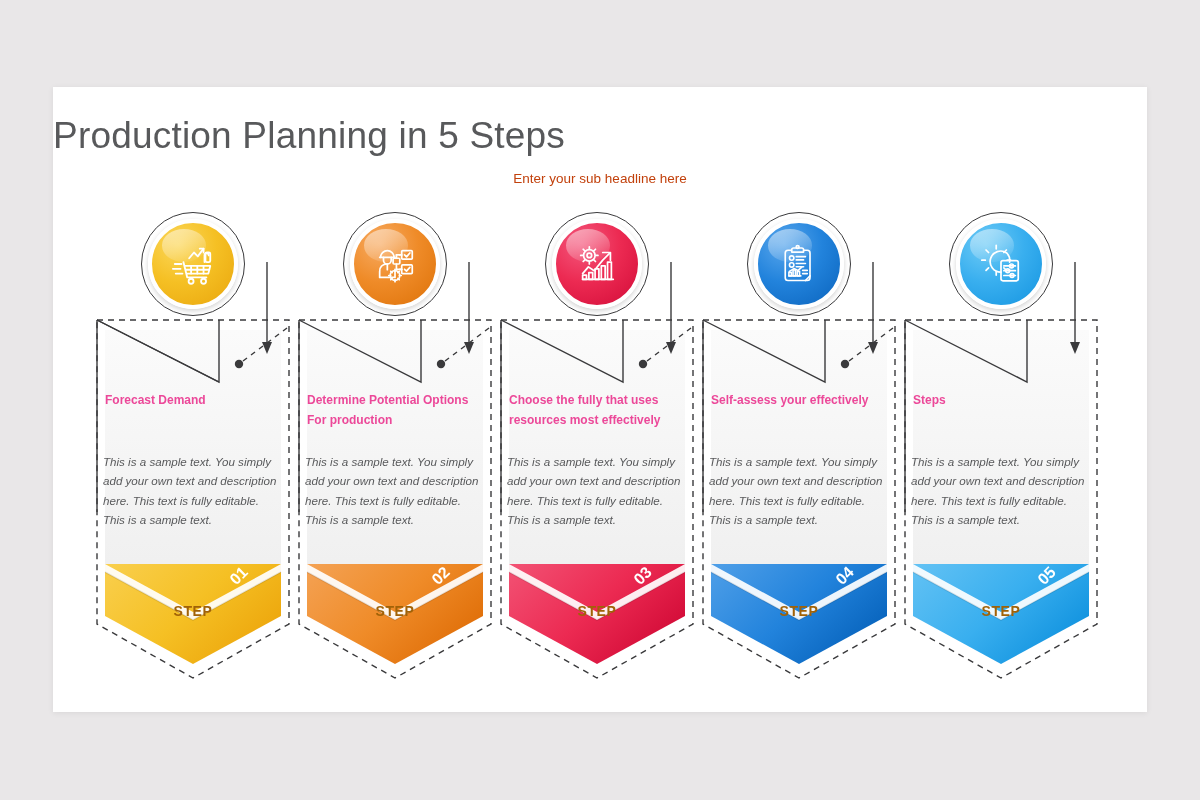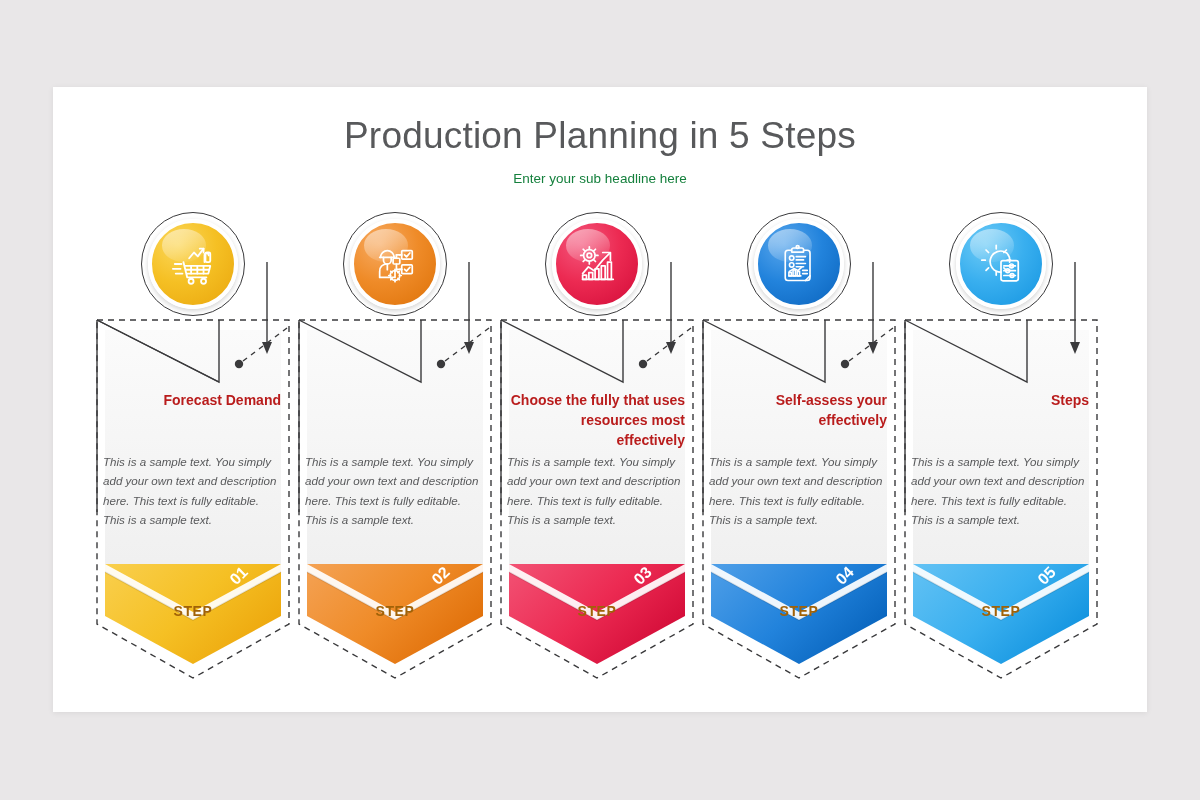--- a/index.html
+++ b/index.html
@@ -12,32 +12,32 @@
   #slide{
     position:absolute;
     left:53px;top:87px;
     width:1094px;height:625px;
     background:#ffffff;
     box-shadow:0 1px 6px rgba(0,0,0,0.07);
   }
   
   #title{
     position:absolute;left:0;top:28px;width:1094px;
-    text-align:center;
+    text-align:left;
     font-size:37px;
     font-weight:400;
     color:#58595b;
     letter-spacing:.2px;
     white-space:nowrap;
   }
   #subtitle{
     position:absolute;left:0;top:84px;width:1094px;
     text-align:center;
     font-size:13.5px;
-    color:#15803d;
+    color:#c2410c;
   }
 
   
   #steps{
     position:absolute;
     left:38px;top:125px;
     width:1020px;height:480px;
   }
   .step{
     position:absolute;
@@ -89,24 +89,24 @@
     background:linear-gradient(160deg,rgba(255,255,255,.55),rgba(255,255,255,0));
     pointer-events:none;
   }
   .ball svg{position:relative;z-index:2;}
 
   
   .head{
     position:absolute;
     left:14px;width:176px;
     top:178px;
-    text-align:right;
-    font-size:14px;
+    text-align:left;
+    font-size:12px;
     font-weight:bold;
-    color:#b91c1c;
+    color:#ec4899;
     line-height:20px;
   }
   .body-txt{
     position:absolute;
     left:12px;width:180px;
     top:240px;
     text-align:left;
     font-size:11.6px;
     color:#58595b;
     line-height:19.4px;
@@ -249,20 +249,21 @@
             <line x1="25.5" y1="14.5" x2="29" y2="14.5"></line>
             <line x1="29" y1="29.5" x2="31" y2="29.5"></line>
             <line x1="25.5" y1="24" x2="25.5" y2="29.5"></line>
             <line x1="25.5" y1="29.5" x2="31" y2="29.5"></line>
             <circle cx="24" cy="36" r="5"></circle>
             <path d="M24,29.5 v2 M24,40.5 v2 M17.5,36 h2 M28.5,36 h2 M19.6,31.6 l1.4,1.4 M27,39 l1.4,1.4 M28.4,31.6 l-1.4,1.4 M21,39 l-1.4,1.4"></path>
           </svg>
         </div>
       </div>
 
+      <div class="head">Determine Potential Options For production</div>
       <div class="body-txt">This is a sample text. You simply add your own text and description here. This text is fully editable. This is a sample text.</div>
       <div class="step-label">STEP</div>
       <div class="step-num">02</div>
     </div>
 
     <div class="step s2">
       <svg class="shape" viewBox="0 0 204 480">
         <defs>
           <linearGradient id="cardg3" x1="0" y1="0" x2="0" y2="1">
             <stop offset="0%" stop-color="#fbfbfb"></stop>

